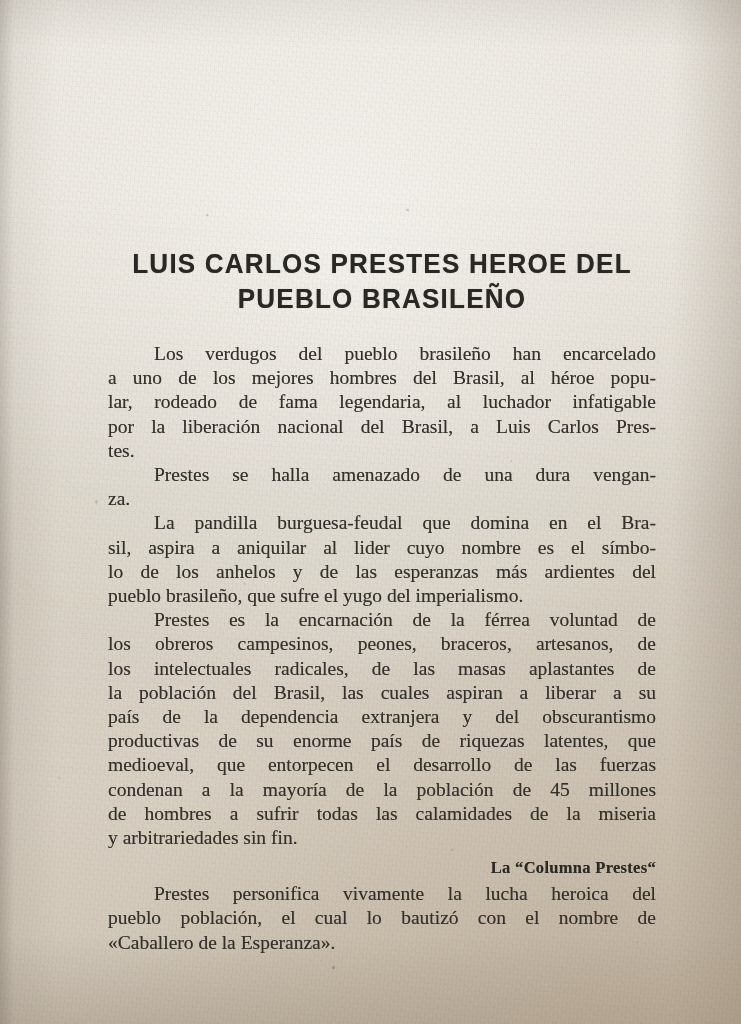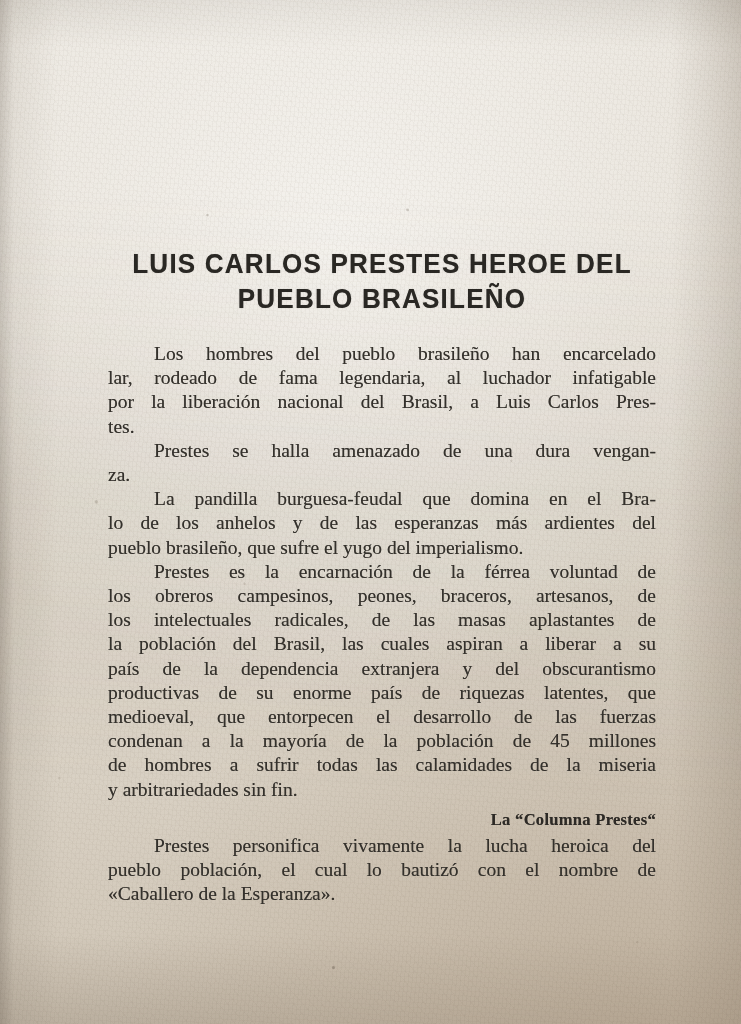--- a/index.html
+++ b/index.html
@@ -144,33 +144,35 @@
   <div class="content">
 
     <h1 class="title">
       <span class="tline">LUIS CARLOS PRESTES HEROE DEL</span>
       <span class="tline">PUEBLO BRASILEÑO</span>
     </h1>
 
     <div class="body-text">
 
       <p class="para">
-        <span class="ln j"><span class="indent"></span><span>Los hombres del pueblo brasileño han encarcelado</span></span>
+        <span class="ln j"><span class="indent"></span><span>Los verdugos del pueblo brasileño han encarcelado</span></span>
+        <span class="ln j">a uno de los mejores hombres del Brasil, al héroe popu-</span>
         <span class="ln j">lar, rodeado de fama legendaria, al luchador infatigable</span>
         <span class="ln j">por la liberación nacional del Brasil, a Luis Carlos Pres-</span>
         <span class="ln last">tes.</span>
       </p>
 
       <p class="para">
         <span class="ln j"><span class="indent"></span><span>Prestes se halla amenazado de una dura vengan-</span></span>
         <span class="ln last">za.</span>
       </p>
 
       <p class="para">
         <span class="ln j"><span class="indent"></span><span>La pandilla burguesa-feudal que domina en el Bra-</span></span>
+        <span class="ln j">sil, aspira a aniquilar al lider cuyo nombre es el símbo-</span>
         <span class="ln j">lo de los anhelos y de las esperanzas más ardientes del</span>
         <span class="ln last">pueblo brasileño, que sufre el yugo del imperialismo.</span>
       </p>
 
       <p class="para">
         <span class="ln j"><span class="indent"></span><span>Prestes es la encarnación de la férrea voluntad de</span></span>
         <span class="ln j">los obreros campesinos, peones, braceros, artesanos, de</span>
         <span class="ln j">los intelectuales radicales, de las masas aplastantes de</span>
         <span class="ln j">la población del Brasil, las cuales aspiran a liberar a su</span>
         <span class="ln j">país de la dependencia extranjera y del obscurantismo</span>

